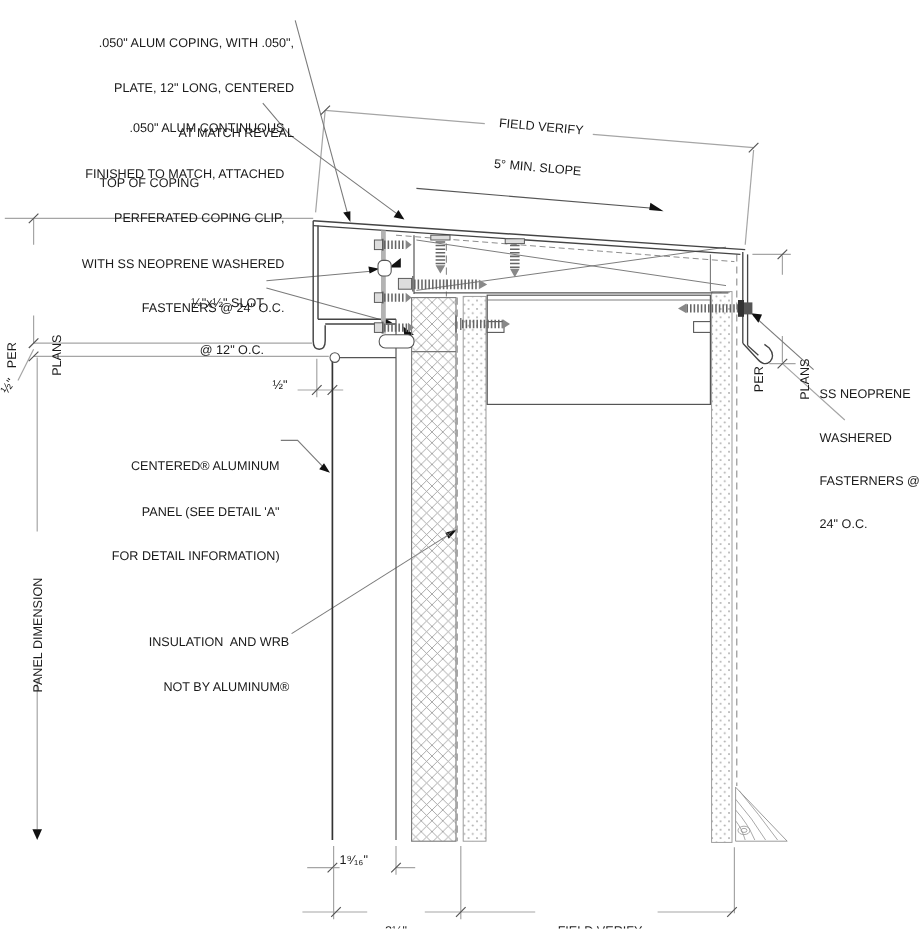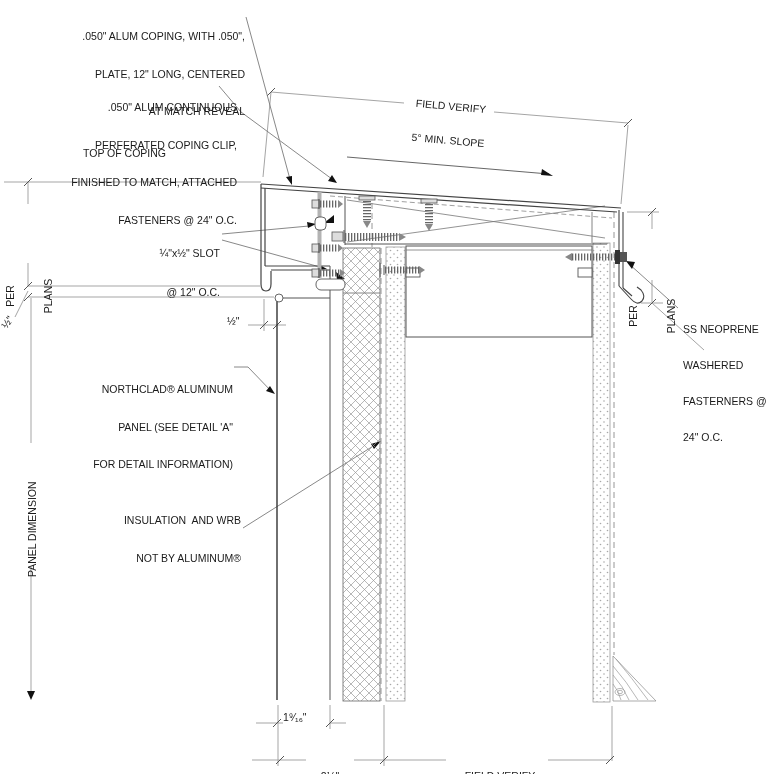--- a/index.html
+++ b/index.html
@@ -210,22 +210,23 @@
 </svg>
 
 <div class="lbl r" style="left:38px;top:5px;width:207px;">
   <div>.050" ALUM COPING, WITH .050",</div>
   <div>PLATE, 12" LONG, CENTERED</div>
   <div>AT MATCH REVEAL</div>
 </div>
 
 <div class="lbl r" style="left:30px;top:76px;width:207px;">
   <div>.050" ALUM CONTINUOUS</div>
+  <div>FINISHED TO MATCH, ATTACHED</div>
   <div>PERFERATED COPING CLIP,</div>
-  <div>FINISHED TO MATCH, ATTACHED</div>
+  <div>WITH SS NEOPRENE WASHERED</div>
   <div>FASTENERS @ 24" O.C.</div>
 </div>
 
 <div class="lbl" style="left:83px;top:147px;">TOP OF COPING</div>
 
 <div class="lbl c" style="left:7px;top:221px;width:44px;height:26px;">
   <div class="rot90" style="transform-origin:50% 50%;">
     <div>PER</div>
     <div>PLANS</div>
   </div>
@@ -234,30 +235,30 @@
 <div class="lbl r" style="left:130px;top:221px;width:90px;line-height:13px;">
   <div>¼"x½" SLOT</div>
   <div>@ 12" O.C.</div>
 </div>
 
 <div class="lbl" style="left:1px;top:316px;transform:rotate(-55deg);transform-origin:50% 50%;">½"</div>
 
 <div class="lbl" style="left:227px;top:315px;">½"</div>
 
 <div class="lbl r" style="left:58px;top:358px;width:175px;">
-  <div>NORTHCLAD® ALUMINUM</div>
+  <div>CENTERED® ALUMINUM</div>
   <div>PANEL (SEE DETAIL 'A"</div>
   <div>FOR DETAIL INFORMATION)</div>
 </div>
 
 <div class="lbl c" style="left:-23px;top:498px;width:110px;height:14px;">
   <div class="rot90" style="transform-origin:50% 50%;">PANEL DIMENSION</div>
 </div>
 
-<div class="lbl r" style="left:93px;top:489px;width:148px;">
+<div class="lbl r" style="left:93px;top:504px;width:148px;">
   <div>INSULATION  AND WRB</div>
   <div>NOT BY ALUMINUM®</div>
 </div>
 
 <div class="lbl c" style="left:405px;top:100px;width:92px;transform:rotate(5.2deg);transform-origin:50% 50%;">FIELD VERIFY</div>
 
 <div class="lbl c" style="left:402px;top:134px;width:92px;transform:rotate(5deg);transform-origin:50% 50%;">5° MIN. SLOPE</div>
 
 <div class="lbl c" style="left:627px;top:241px;width:50px;height:26px;">
   <div class="rot90" style="transform-origin:50% 50%;">

